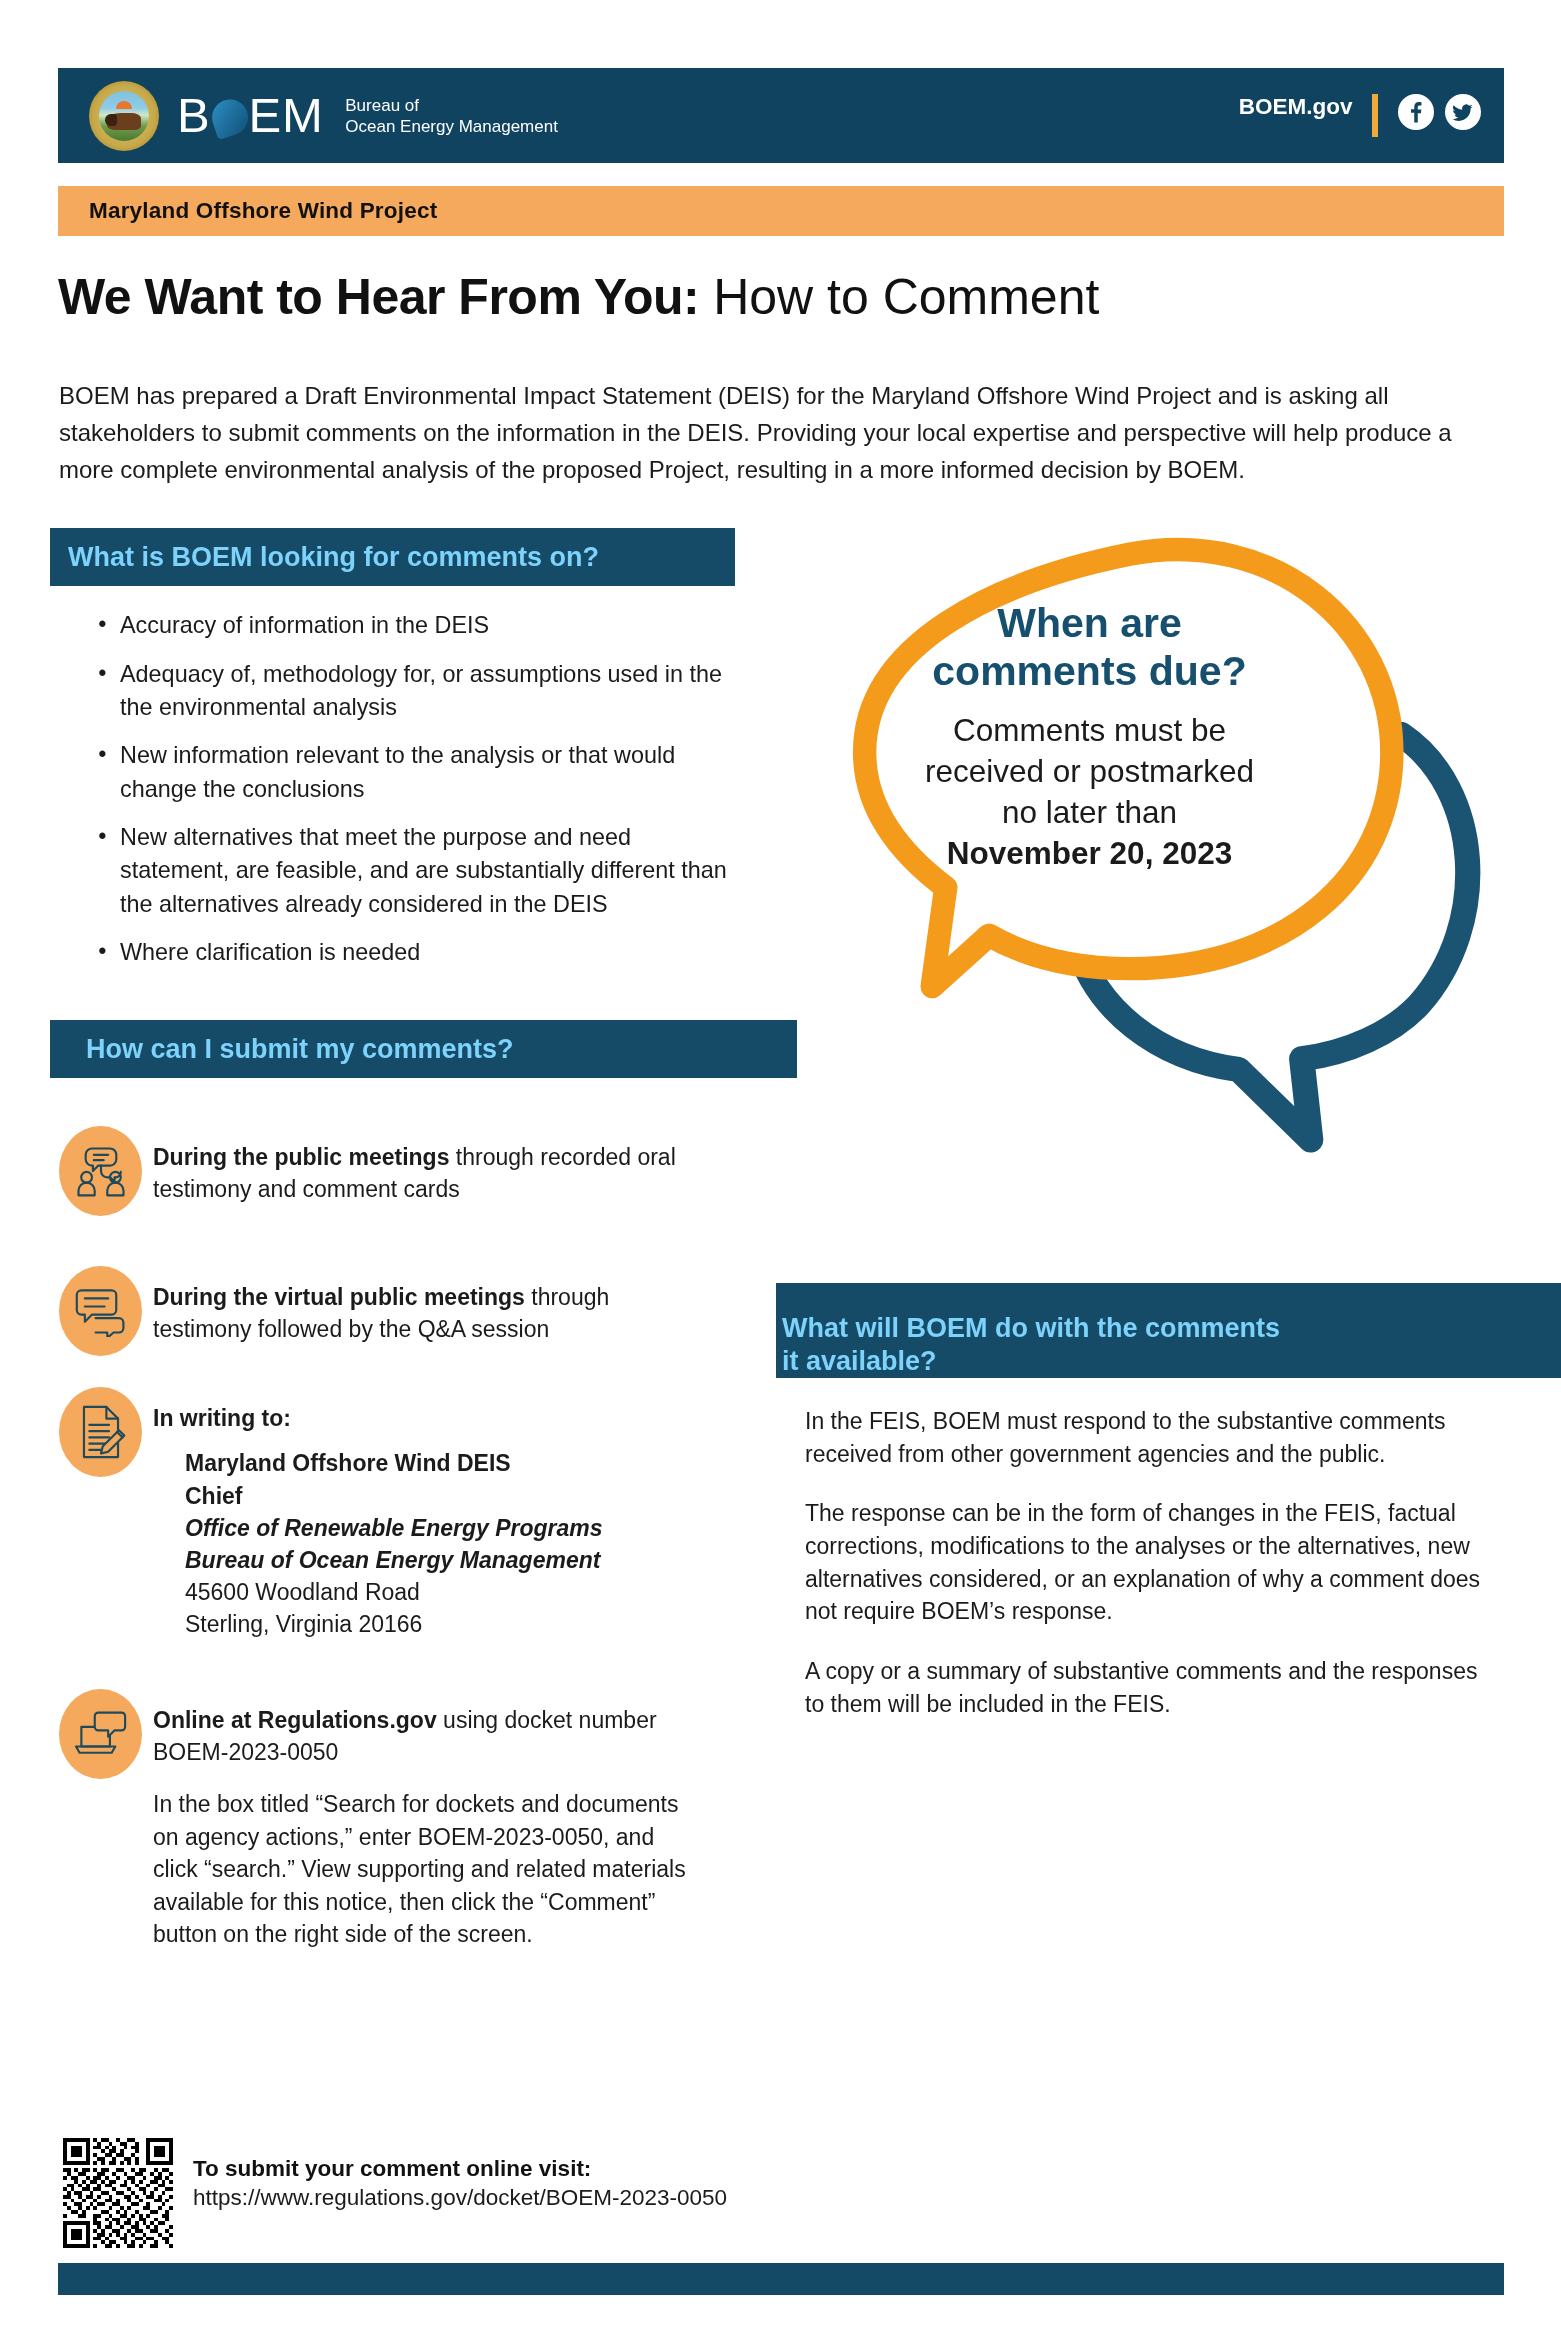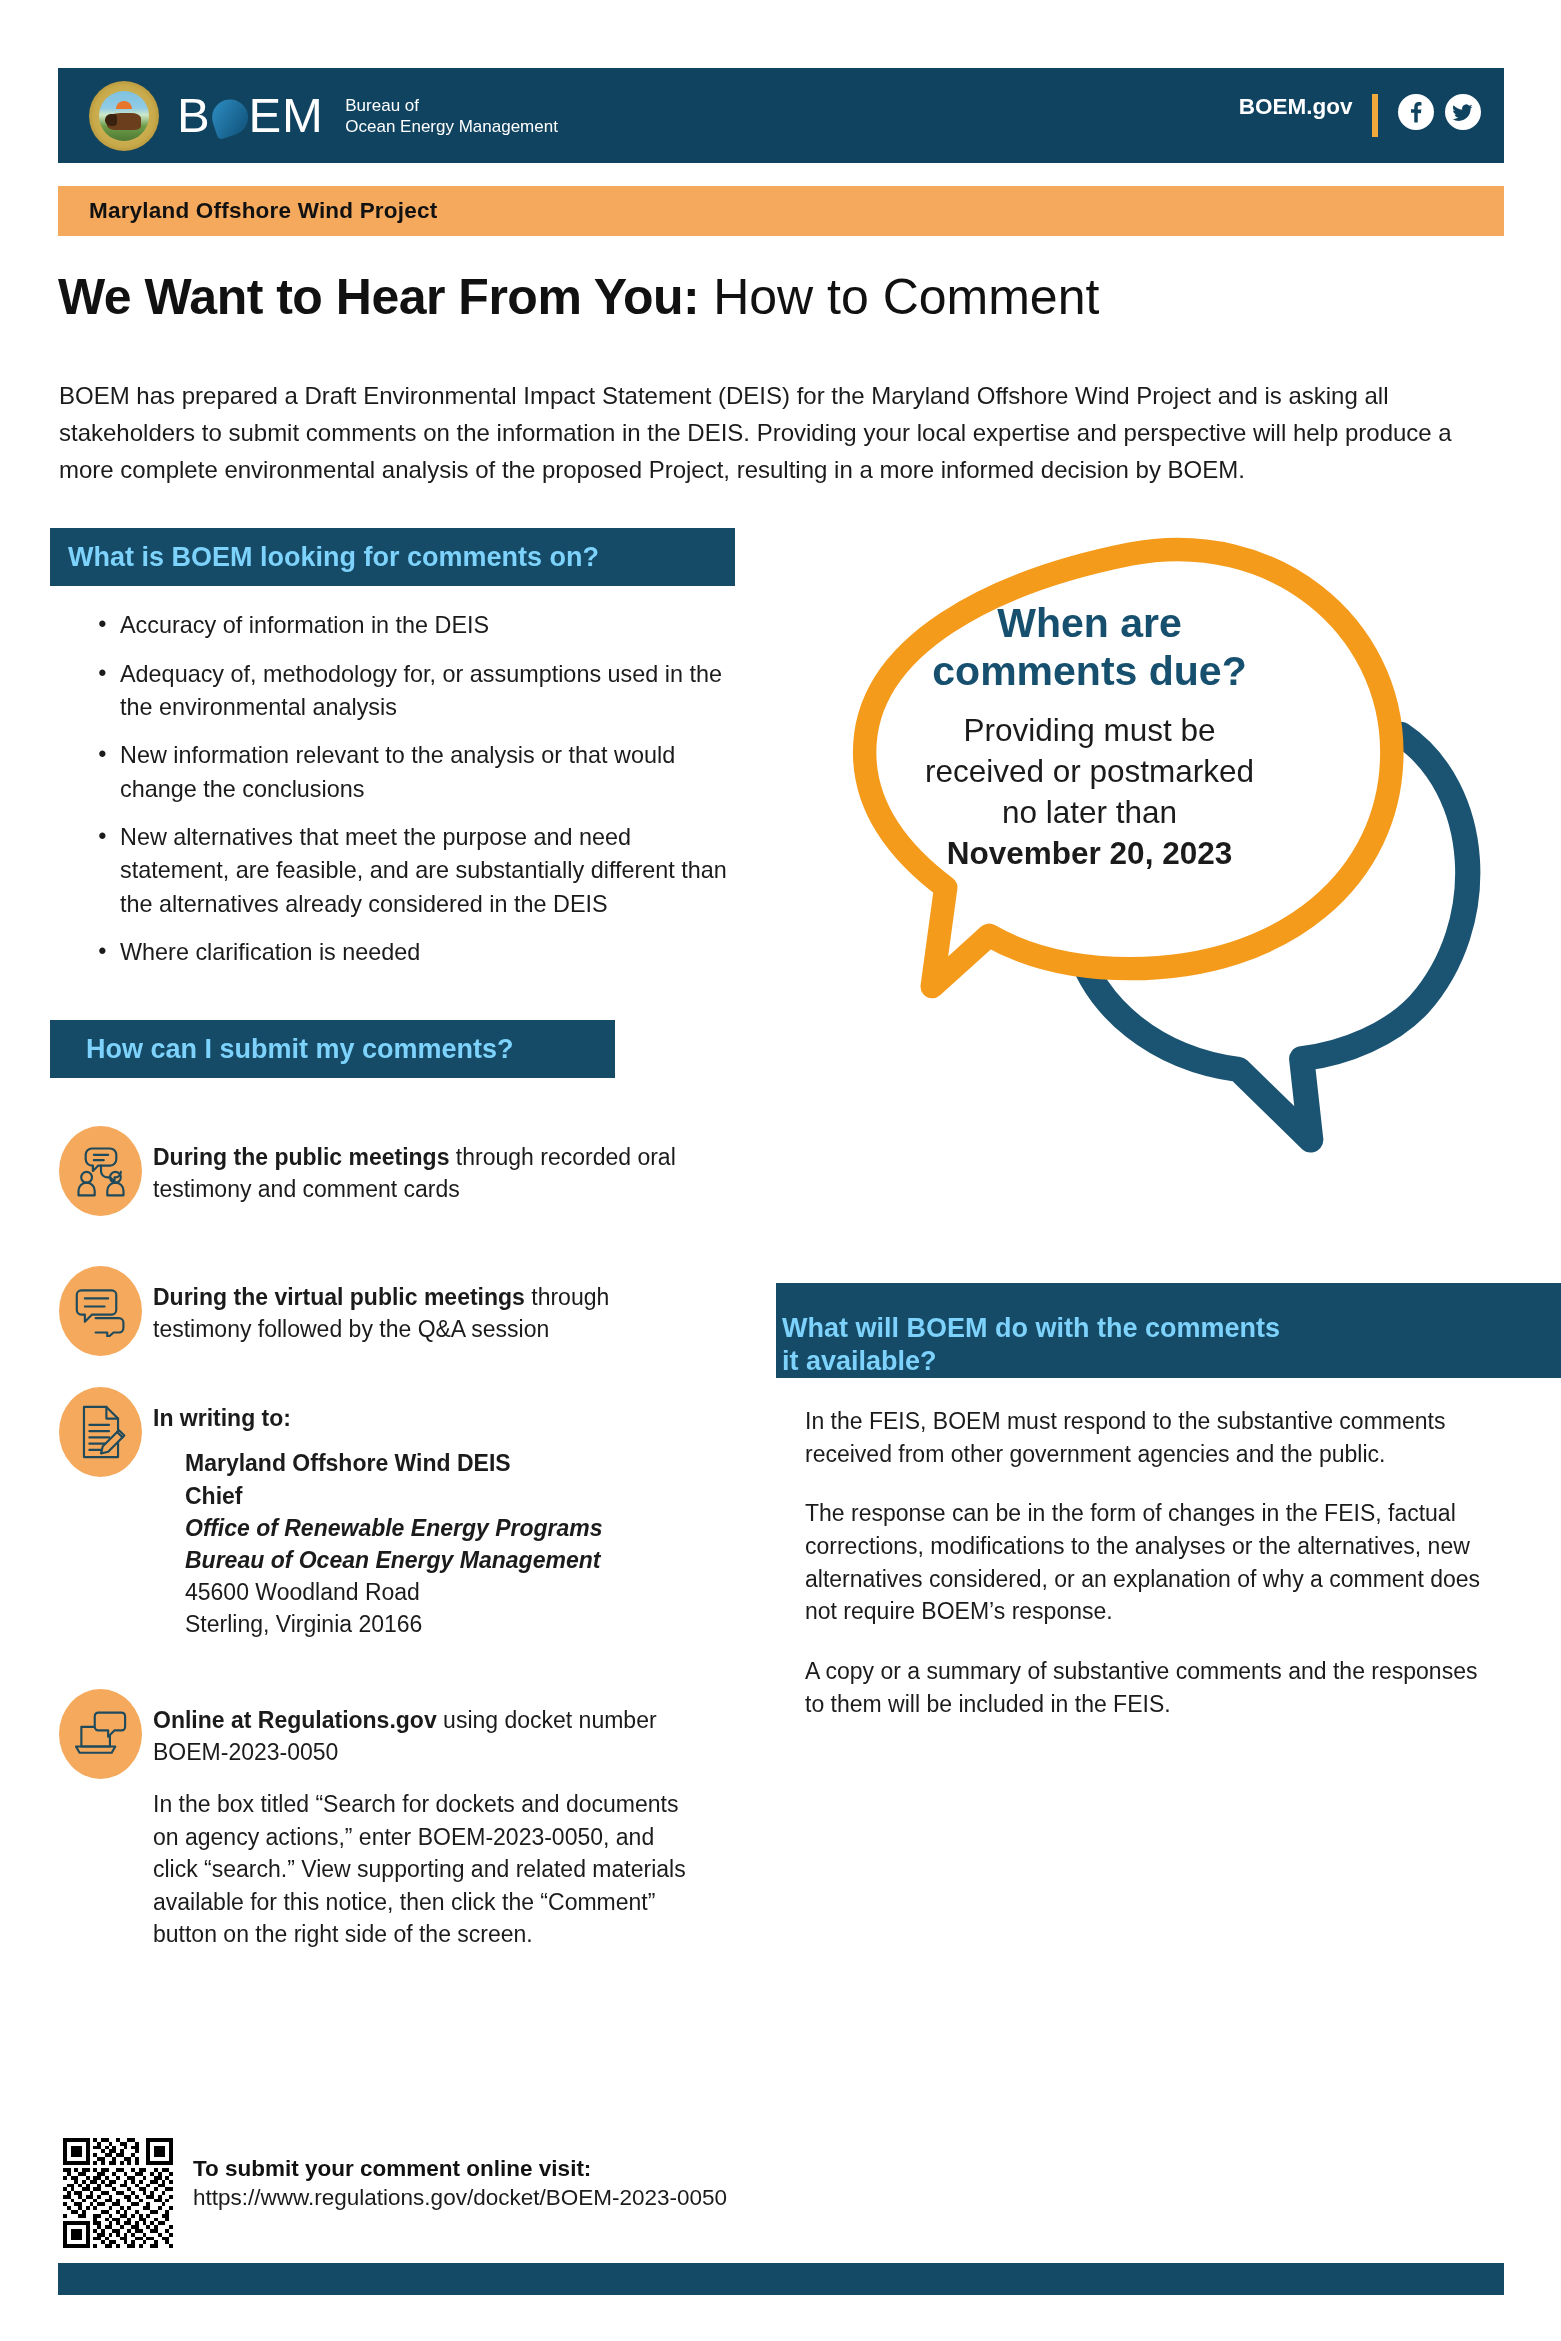--- a/index.html
+++ b/index.html
@@ -215,21 +215,21 @@
 
   #band-looking {
     left: 50px;
     top: 528px;
     width: 685px;
     height: 58px;
   }
   #band-submit {
     left: 50px;
     top: 1020px;
-    width: 565px;
+    width: 747px;
     height: 58px;
     padding-left: 36px;
   }
   #band-whatwill {
     left: 776px;
     top: 1283px;
     width: 862px;
     height: 95px;
     align-items: flex-end;
     padding-top: 12.6px;
@@ -464,21 +464,21 @@
 
       <path d="M400 40 C560 10 690 120 690 260 C690 400 570 500 400 500 C340 500 285 487 243 463
                L180 520 L195 410 C135 365 105 316 105 260 C105 140 250 70 400 40 Z" fill="#ffffff" stroke="#f59b1c" stroke-width="26" stroke-linecap="round" stroke-linejoin="round"></path>
     </svg>
     <div class="bubble-text">
       <div class="bubble-q">
         <div>When are</div>
         <div>comments due?</div>
       </div>
       <div class="bubble-body">
-        <div>Providing must be</div>
+        <div>Comments must be</div>
         <div>received or postmarked</div>
         <div>no later than</div>
         <div class="due-date">November 20, 2023</div>
       </div>
     </div>
   </div>
 
   <div class="band" id="band-submit">
     <span class="band-text">How can I submit my comments?</span>
   </div>

